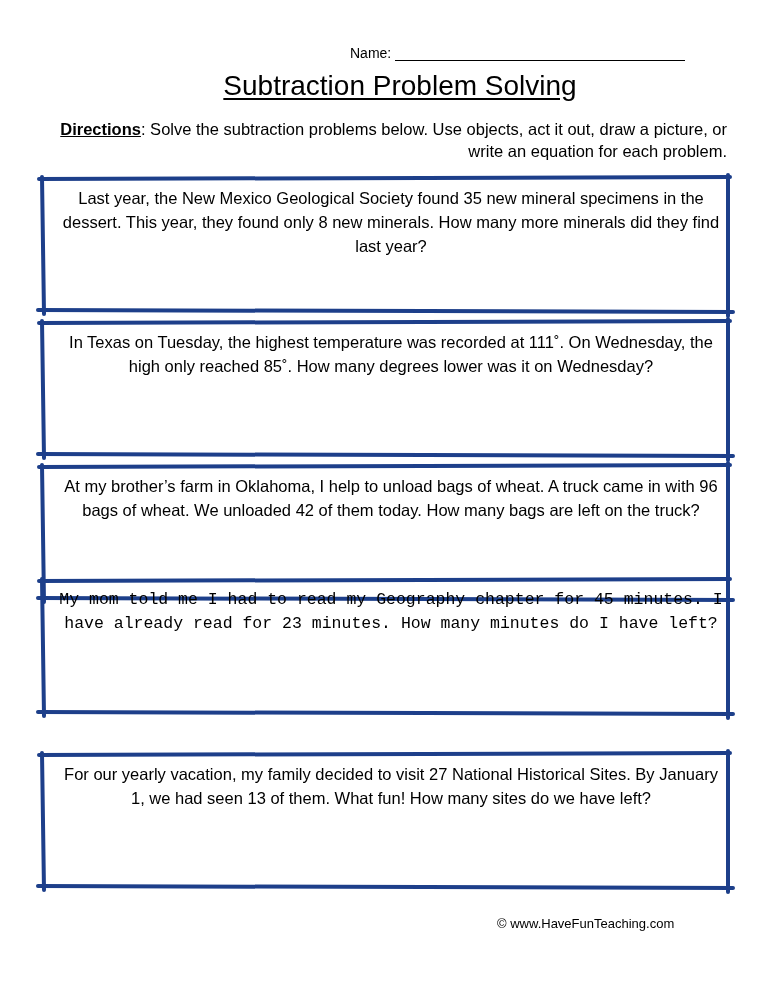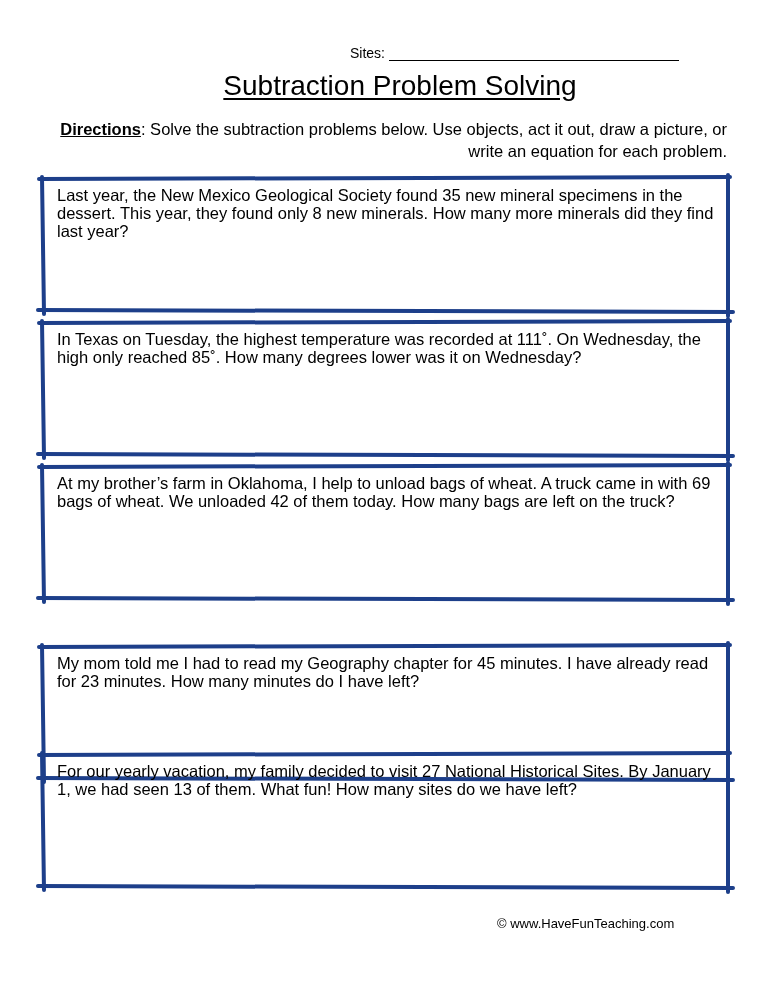--- a/index.html
+++ b/index.html
@@ -9,28 +9,28 @@
   .name-line .blank { display:inline-block; width:290px; border-bottom:1.5px solid #000;
                       height:14px; vertical-align:bottom; margin-left:4px; }
   .title { position:absolute; left:0; width:800px; top:70px; text-align:center;
            font-size:28px; text-decoration:underline; text-underline-offset:3px; }
   .directions { position:absolute; left:47px; top:118px; width:680px;
                 font-size:16.5px; line-height:22px;text-align:right; }
   .directions .lbl { font-weight:bold; text-decoration:underline; }
   .box { position:absolute; left:42px; width:684px; height:130px; }
   .box svg { position:absolute; left:-6px; top:-6px; overflow:visible; }
   .box .text { position:absolute; left:15px; top:6px; width:668px;
-               font-size:16.5px; line-height:18px; }
+               font-size:16.5px; line-height:24px;text-align:center; }
   .footer { position:absolute; left:497px; top:916px; font-size:13px; }
 </style>
 </head>
 <body>
 
 <div class="name-line">
-  <span>Sites:</span><span class="blank"></span>
+  <span>Name:</span><span class="blank"></span>
 </div>
 
 <div class="title">Subtraction Problem Solving</div>
 
 <div class="directions">
   <span class="lbl">Directions</span><span>:  Solve the subtraction problems below.  Use objects, act it out, draw a picture, or write an equation for each problem.</span>
 </div>
 
 <div class="box" style="top:180px;">
   <svg width="700" height="145">
@@ -58,24 +58,24 @@
 
 <div class="box" style="top:468px;">
   <svg width="700" height="145">
     <g stroke="#1d3f8a" stroke-width="4" fill="none" stroke-linecap="round">
       <path d="M3 5 L694 3"></path>
         <path d="M6 3 L8 140"></path>
         <path d="M692 1 L692 142"></path>
         <path d="M2 136 L697 138"></path>
     </g>
   </svg>
-  <div class="text"> At my brother’s farm in Oklahoma, I help to unload bags of wheat.  A truck came in with 69 bags of wheat.  We  unloaded 42 of them today.  How many bags are left on the truck?</div>
+  <div class="text"> At my brother’s farm in Oklahoma, I help to unload bags of wheat.  A truck came in with 96 bags of wheat.  We  unloaded 42 of them today.  How many bags are left on the truck?</div>
 </div>
 
-<div class="box" style="top:648px;">
+<div class="box" style="top:582px;font-family:Liberation Mono, monospace;">
   <svg width="700" height="145">
     <g stroke="#1d3f8a" stroke-width="4" fill="none" stroke-linecap="round">
       <path d="M3 5 L694 3"></path>
         <path d="M6 3 L8 140"></path>
         <path d="M692 1 L692 142"></path>
         <path d="M2 136 L697 138"></path>
     </g>
   </svg>
   <div class="text">My mom told me I had to read my Geography chapter for 45 minutes.   I have already read for 23 minutes.  How many minutes do I have left?</div>
 </div>

